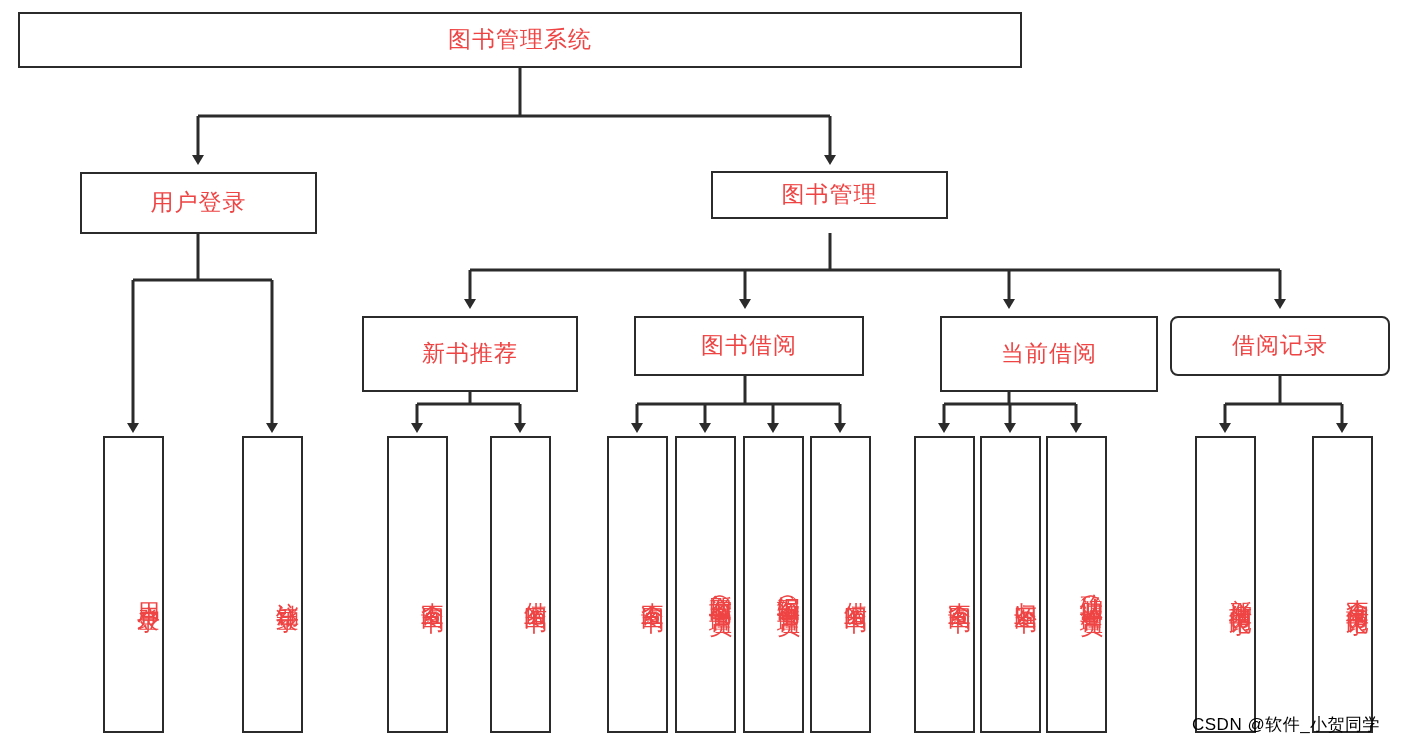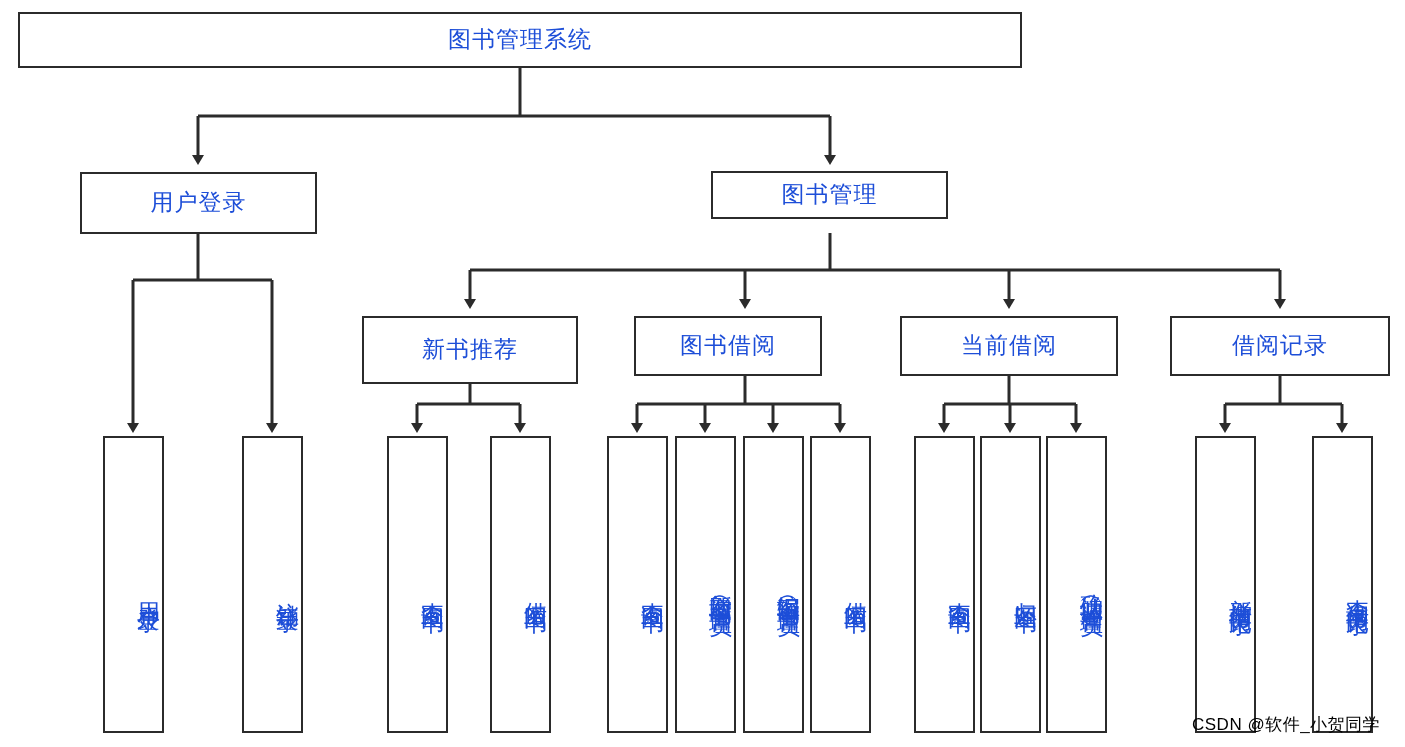--- a/index.html
+++ b/index.html
@@ -25,21 +25,21 @@
     height: 747px;
   }
   .node-box {
     position: absolute;
     box-sizing: border-box;
     border: 2px solid #2b2b2b;
     background: #ffffff;
     display: flex;
     align-items: center;
     justify-content: center;
-    color: #1d4ed8;
+    color: #ef4444;
   }
   .node-box.horizontal {
     font-size: 23px;
     line-height: 1.1;
     letter-spacing: 1px;
   }
   .node-box.vertical {
     writing-mode: vertical-rl;
     text-orientation: upright;
     font-size: 23px;
@@ -127,30 +127,30 @@
     <span class="node-label">图书管理系统</span>
   </div>
 
   <div class="node-box horizontal" style="left:80px; top:172px; width:237px; height:62px;">
     <span class="node-label">用户登录</span>
   </div>
   <div class="node-box horizontal" style="left:711px; top:171px; width:237px; height:48px;">
     <span class="node-label">图书管理</span>
   </div>
 
-  <div class="node-box horizontal" style="left:362px; top:316px; width:216px; height:68px;">
+  <div class="node-box horizontal" style="left:362px; top:316px; width:216px; height:76px;">
     <span class="node-label">新书推荐</span>
   </div>
-  <div class="node-box horizontal" style="left:634px; top:316px; width:188px; height:60px;">
+  <div class="node-box horizontal" style="left:634px; top:316px; width:230px; height:60px;">
     <span class="node-label">图书借阅</span>
   </div>
-  <div class="node-box horizontal" style="left:900px; top:316px; width:218px; height:60px;text-align:right;">
+  <div class="node-box horizontal" style="left:940px; top:316px; width:218px; height:76px;text-align:right;">
     <span class="node-label">当前借阅</span>
   </div>
-  <div class="node-box horizontal" style="left:1170px; top:316px; width:220px; height:60px;">
+  <div class="node-box horizontal" style="left:1170px; top:316px; width:220px; height:60px;border-radius:8px;">
     <span class="node-label">借阅记录</span>
   </div>
 
   <div class="node-box vertical" style="left:103px; top:436px; width:61px; height:297px;">
     <span class="node-label">用户登录</span>
   </div>
   <div class="node-box vertical" style="left:242px; top:436px; width:61px; height:297px;">
     <span class="node-label">注销登录</span>
   </div>
 

